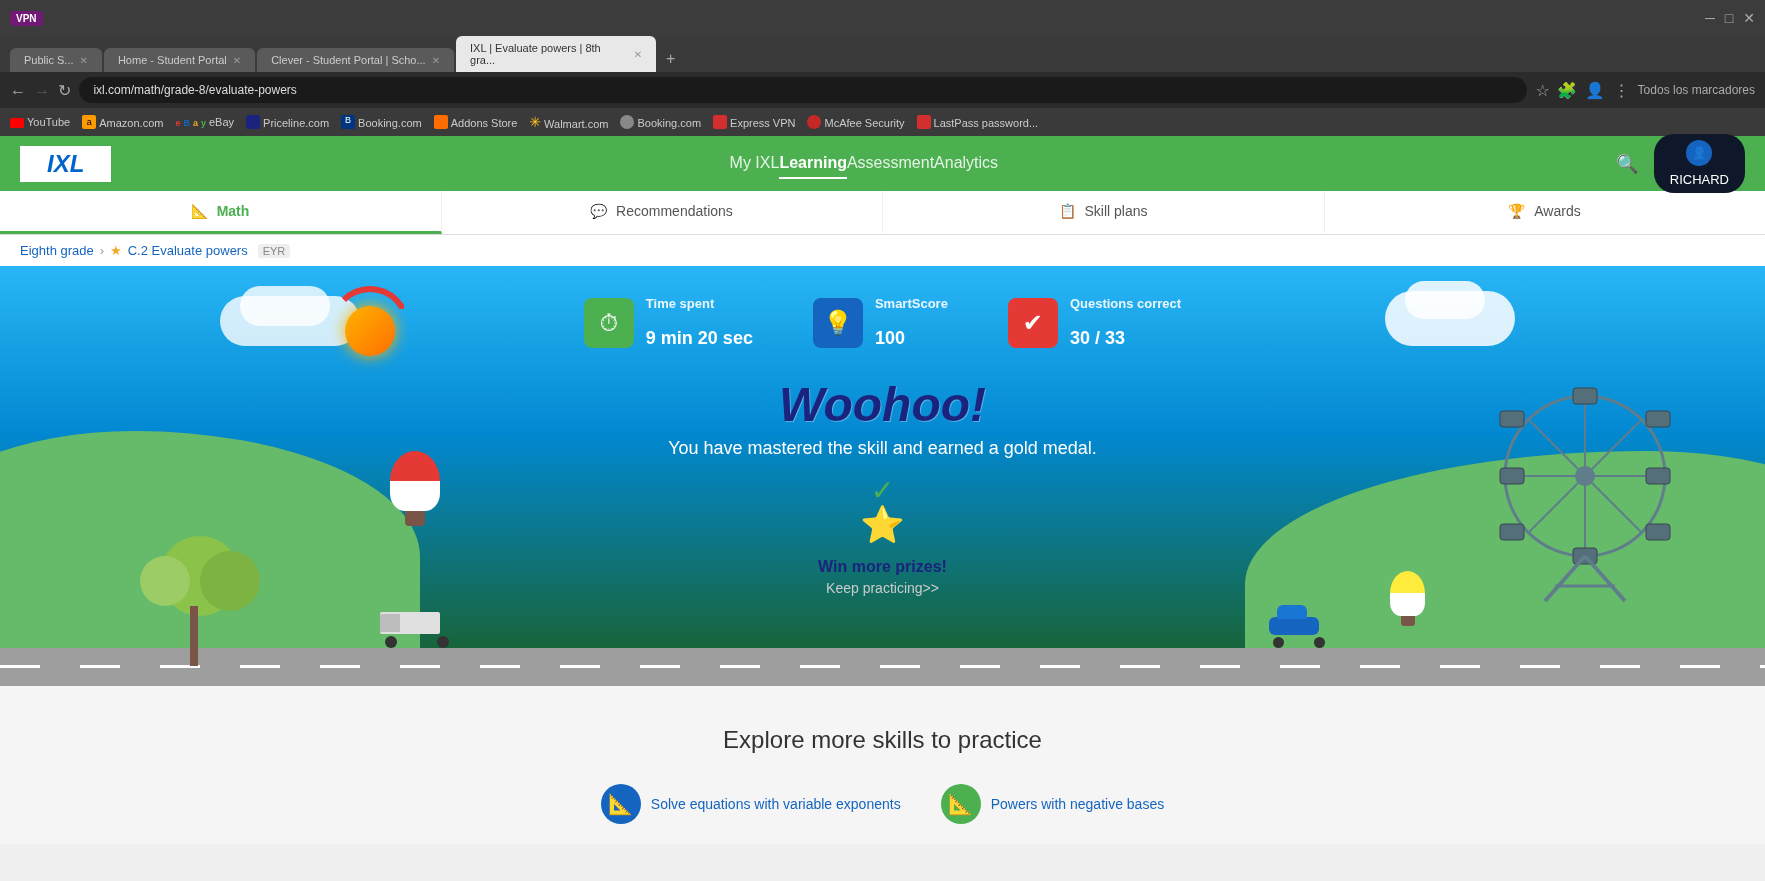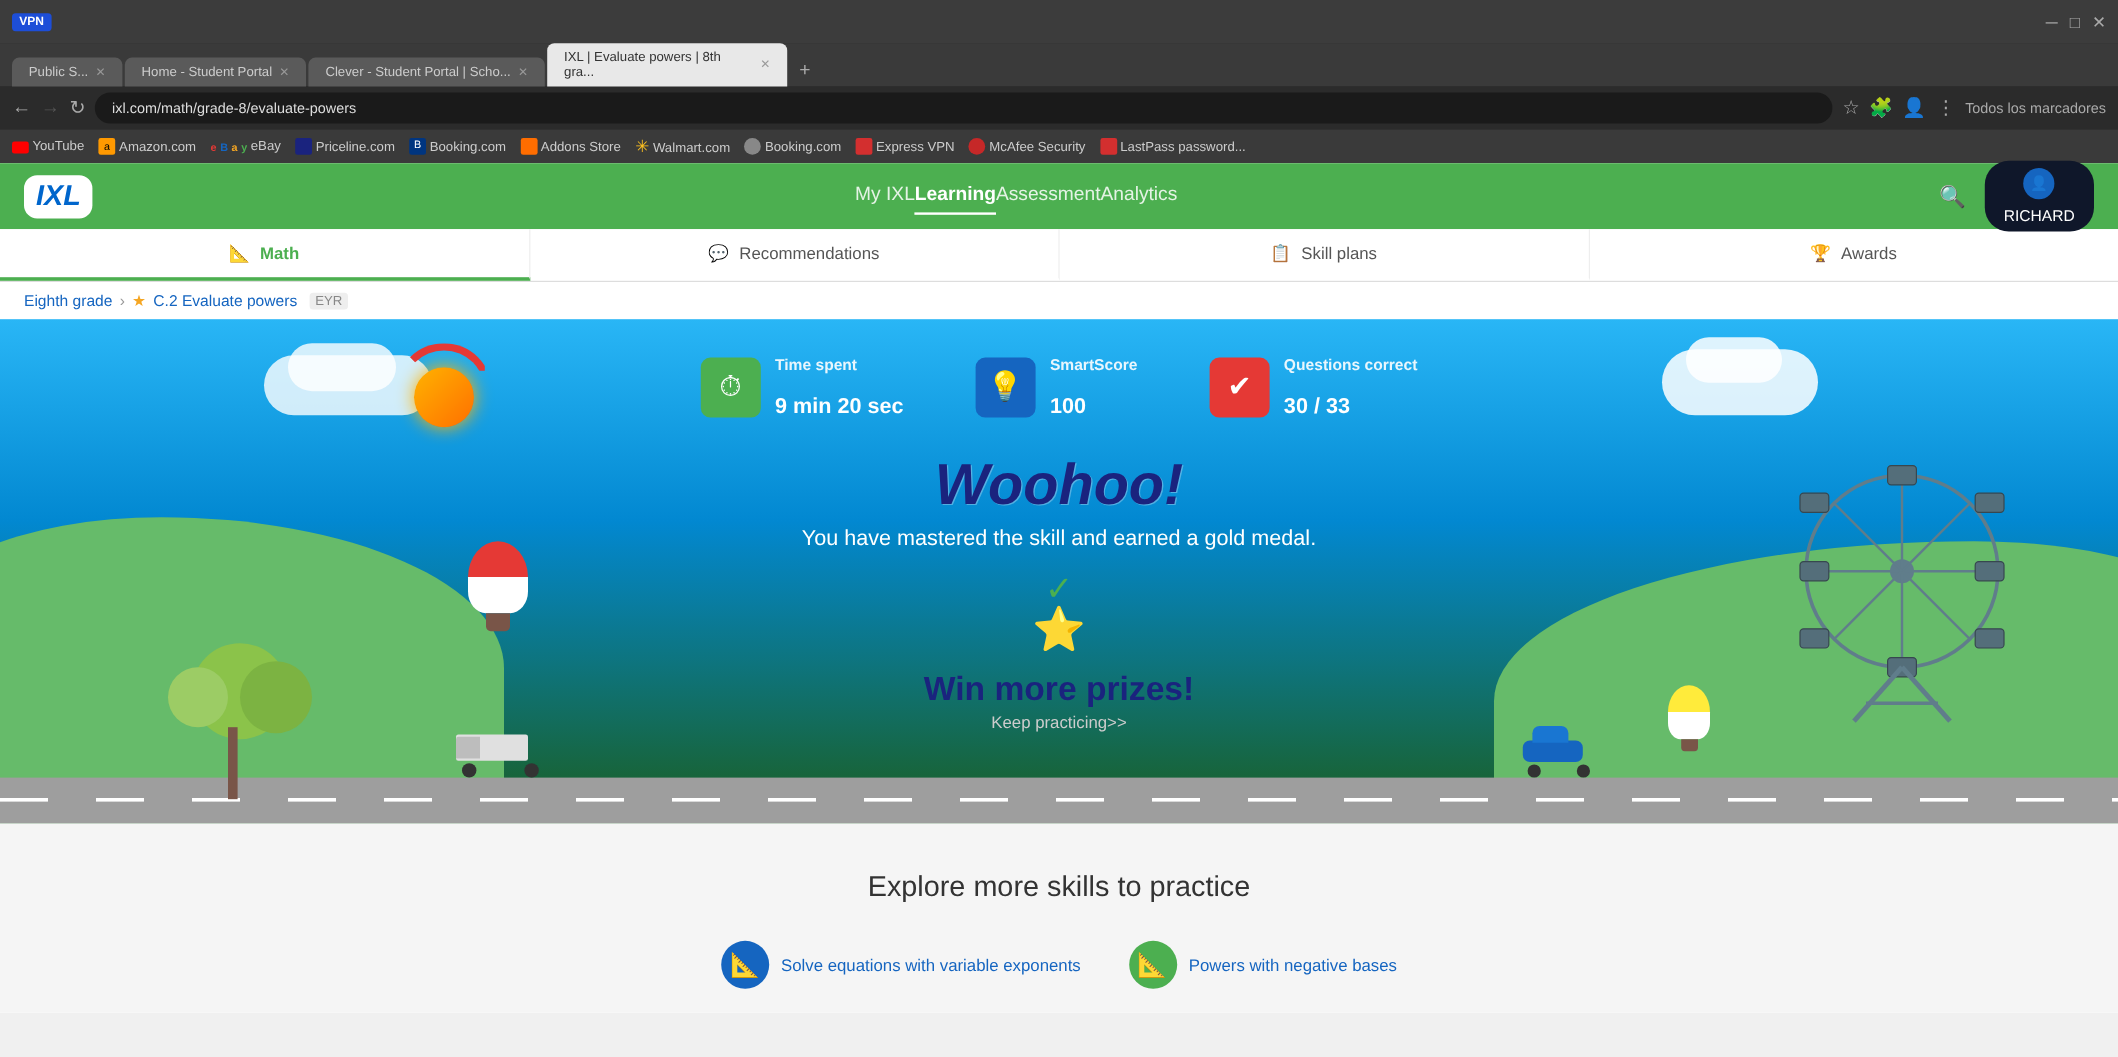--- a/index.html
+++ b/index.html
@@ -16,21 +16,21 @@
     .tab-close { font-size: 10px; color: #999; cursor: pointer; }
     .new-tab-btn { color: #aaa; font-size: 16px; cursor: pointer; padding: 4px 8px; }
     .url-bar { background: #2b2b2b; display: flex; align-items: center; padding: 4px 10px; gap: 8px; height: 36px; }
     .url-input { background: #1a1a1a; color: #ddd; border: none; border-radius: 15px; padding: 4px 14px; font-size: 12px; flex: 1; height: 26px; }
     .bookmarks-bar { background: #3a3a3a; display: flex; align-items: center; padding: 3px 10px; gap: 12px; height: 28px; overflow: hidden; }
     .bookmark-item { color: #ccc; font-size: 11px; cursor: pointer; white-space: nowrap; display: flex; align-items: flex-end; gap: 3px; }
 
     
     .ixl-site { background: #fff; }
     .ixl-nav { background: #4caf50; display: flex; align-items: center; padding: 0 20px; height: 55px; gap: 30px; }
-    .ixl-logo { background: #fff; padding: 4px 10px; border-radius: 11px; font-weight: bold; font-size: 20px; color: #4caf50; display: flex; align-items: center; }
+    .ixl-logo { background: #fff; padding: 4px 27px; border-radius: 0; font-weight: bold; font-size: 20px; color: #4caf50; display: flex; align-items: center; }
     .ixl-logo span { color: #0066cc; font-style: italic; font-weight: 900; font-size: 24px; }
     .nav-links { display: flex; flex: 1; justify-content: center; }
     .nav-link { color: rgba(255,255,255,0.85); font-size: 16px; cursor: pointer; text-decoration: none; padding: 5px 0; }
     .nav-link.active { color: #fff; font-weight: bold; border-bottom: 2px solid #fff; }
     .nav-right { display: flex; align-items: center; gap: 15px; }
     .search-icon-btn { color: #fff; font-size: 18px; cursor: pointer; }
     .user-btn { background: #0f172a; color: #fff; border: none; border-radius: 20px; padding: 6px 16px; font-size: 13px; cursor: pointer; display: flex; align-items: center; gap: 6px; flex-direction: column; }
     .user-avatar { width: 26px; height: 26px; background: #1565c0; border-radius: 50%; display: flex; align-items: center; justify-content: center; color: #fff; font-size: 12px; font-weight: bold; }
 
     .ixl-sub-nav { background: #fff; display: flex; border-bottom: 1px solid #ddd; }
@@ -58,21 +58,21 @@
     .stat-label { font-size: 13px; opacity: 0.9; font-weight: bold; }
     .stat-value { font-size: 18px; font-weight: bold; margin-top: 17px; }
 
     
     .celebration-content { text-align: center; position: relative; z-index: 10; margin-top: 8px; }
     .woohoo-title { font-size: 48px; font-weight: 900; color: #1a237e; text-shadow: 1px 1px 0 rgba(255,255,255,0.3); font-style: italic; }
     .mastered-text { font-size: 18px; color: #fff; margin-top: 6px; }
     .medal-area { margin: 15px auto; position: relative; width: 60px; }
     .medal-v { font-size: 28px; color: #4caf50; display: block; text-align: center; }
     .medal-star { font-size: 36px; color: #ffd700; display: block; text-align: center; line-height: 1; }
-    .win-prizes { font-size: 28px; color: #1a237e; font-weight: bold; margin-top: 10px; }
+    .win-prizes { font-size: 16px; color: #1a237e; font-weight: bold; margin-top: 10px; }
     .keep-practicing { font-size: 14px; color: #ccc; margin-top: 4px; cursor: pointer; }
 
     
     .landscape { position: absolute; bottom: 0; left: 0; right: 0; height: 120px; }
 
     
     .ferris-wheel { position: absolute; right: 80px; bottom: 80px; width: 200px; height: 220px; }
     .ferris-wheel svg { width: 200px; height: 220px; }
 
     
@@ -86,21 +86,21 @@
     .explore-item-text { color: #1565c0; font-size: 14px; cursor: pointer; }
   </style>
 </head>
 <body>
 
 <div class="browser-chrome">
 
   <div class="title-bar">
     <div class="title-bar-left">
       <div class="title-bar-controls">
-        <div style="background:#1d4ed8;color:#fff;font-size:10px;padding:2px 6px;border-radius:3px;font-weight:bold;">VPN</div>
+        <div style="background:#701a75;color:#fff;font-size:10px;padding:2px 6px;border-radius:3px;font-weight:bold;">VPN</div>
       </div>
     </div>
     <div class="title-bar-controls" style="display:flex;gap:10px;margin-left:auto;">
       <span style="color:#aaa;font-size:14px;cursor:pointer;">─</span>
       <span style="color:#aaa;font-size:14px;cursor:pointer;">□</span>
       <span style="color:#aaa;font-size:14px;cursor:pointer;">✕</span>
     </div>
   </div>
 
   <div class="tab-bar">

